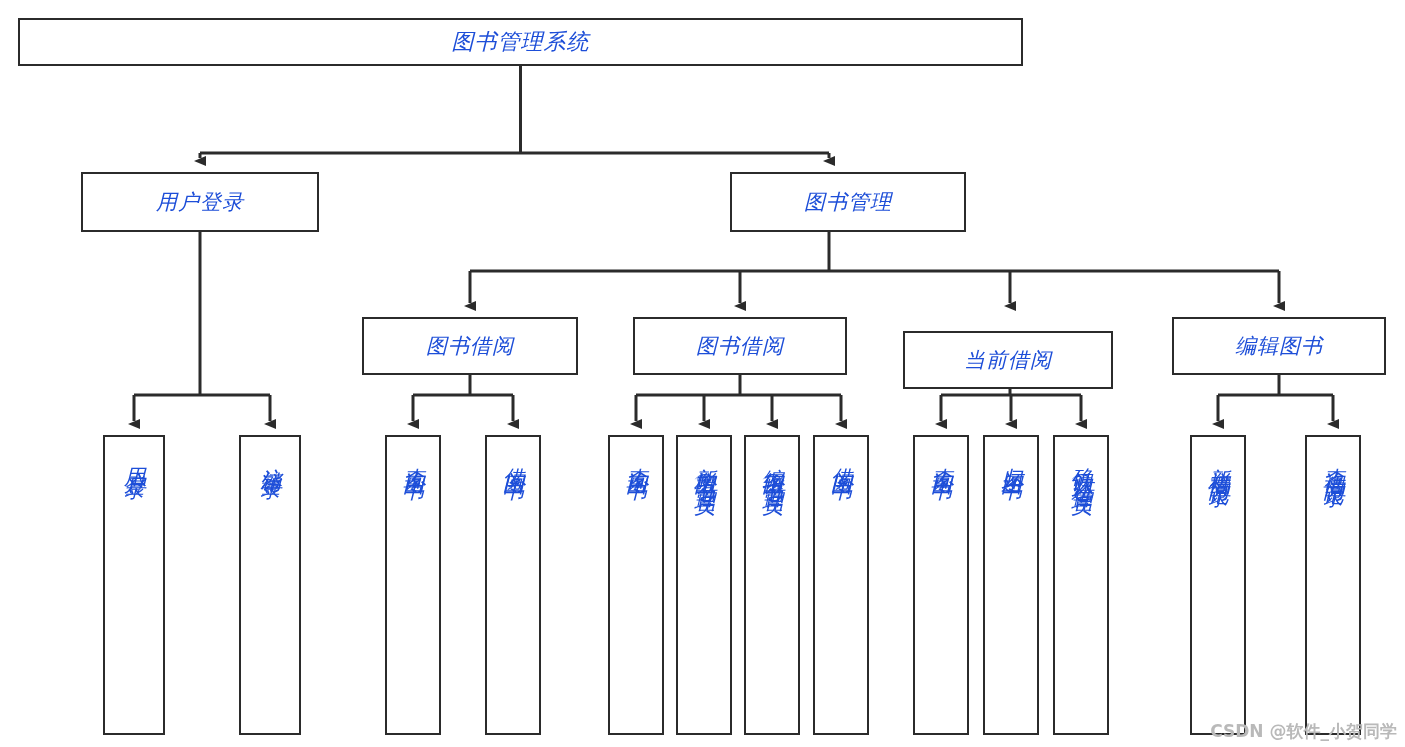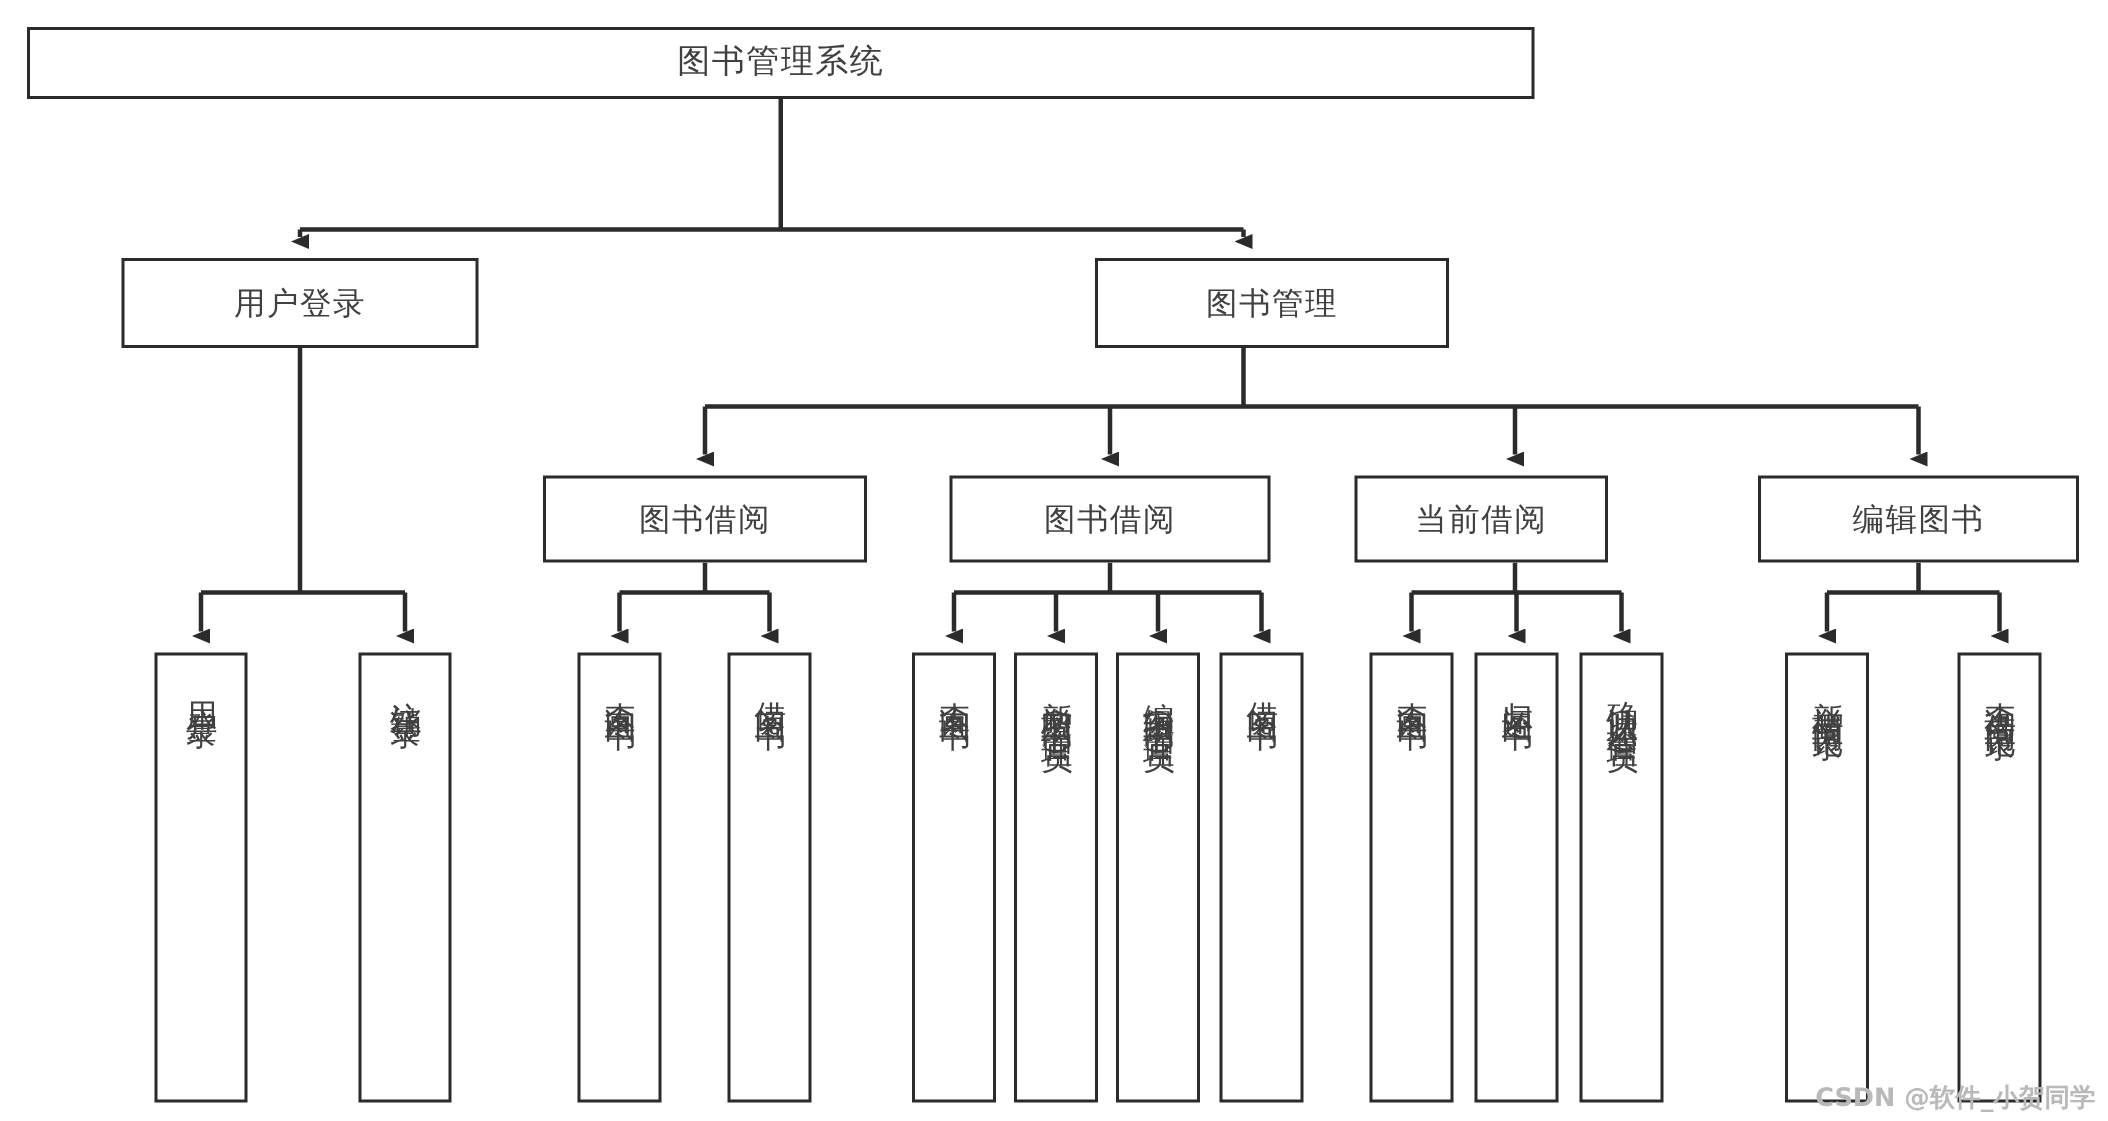--- a/index.html
+++ b/index.html
@@ -30,24 +30,25 @@
     box-sizing: border-box;
     border: 2px solid #2b2b2b;
     background: #ffffff;
     display: flex;
     align-items: center;
     justify-content: center;
     overflow: hidden;
   }
   .node .label {
     font-size: 21px;
-    color: #404040;
+    color: #1d4ed8;
     letter-spacing: 1px;
     line-height: 1.15;
     white-space: nowrap;
+    font-style: italic;
   }
   .node.leaf .label {
     writing-mode: vertical-rl;
     text-orientation: upright;
     letter-spacing: 4px;
     font-size: 21px;
     line-height: 1.1;
     white-space: nowrap;
   }
   .node.leaf {
@@ -125,21 +126,21 @@
       </div>
       <div class="node" id="node-book-manage" style="left: 730px; top: 172px; width: 236px; height: 60px;">
         <span class="label">图书管理</span>
       </div>
       <div class="node" id="node-new-book-rec" style="left: 362px; top: 317px; width: 216px; height: 58px;">
         <span class="label">图书借阅</span>
       </div>
       <div class="node" id="node-book-borrow" style="left: 633px; top: 317px; width: 214px; height: 58px;">
         <span class="label">图书借阅</span>
       </div>
-      <div class="node" id="node-current-borrow" style="left: 903px; top: 317px; width: 169px; height: 58px;">
+      <div class="node" id="node-current-borrow" style="left: 903px; top: 331px; width: 210px; height: 58px;">
         <span class="label">当前借阅</span>
       </div>
       <div class="node" id="node-borrow-record" style="left: 1172px; top: 317px; width: 214px; height: 58px;">
         <span class="label">编辑图书</span>
       </div>
       <div class="node leaf" id="node-leaf-user-login" style="left: 103px; top: 435px; width: 62px; height: 300px;">
         <span class="label">用户登录</span>
       </div>
       <div class="node leaf" id="node-leaf-user-logout" style="left: 239px; top: 435px; width: 62px; height: 300px;">
         <span class="label">注销登录</span>

